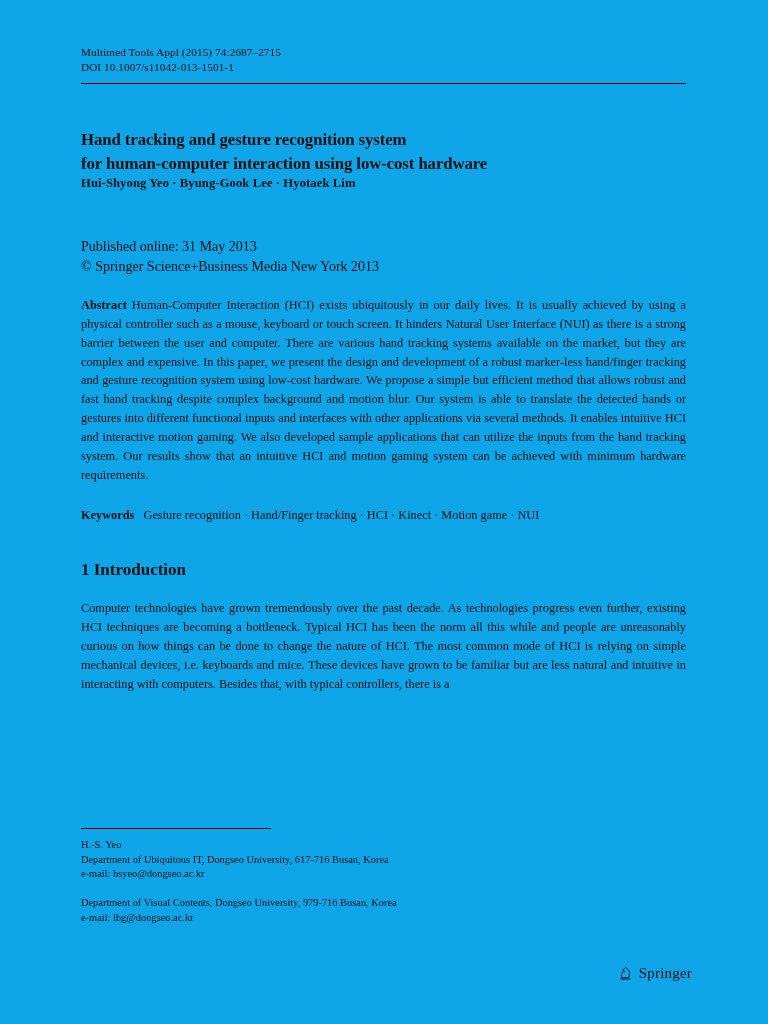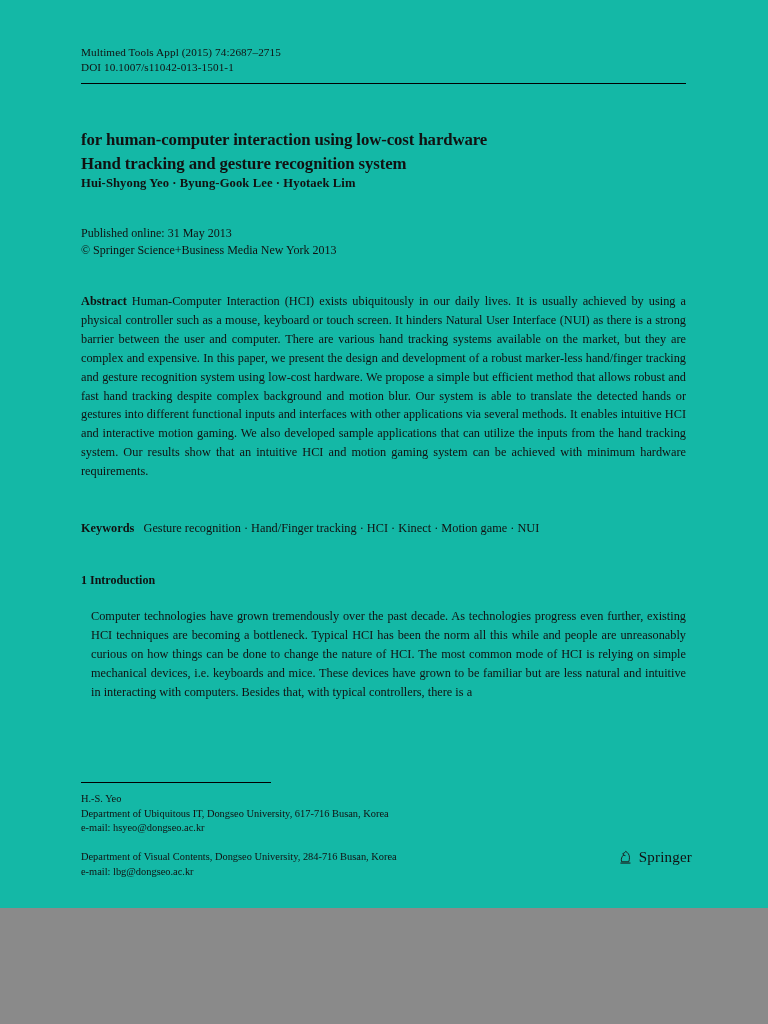--- a/index.html
+++ b/index.html
@@ -4,23 +4,23 @@
 <title>Springer Article First Page</title>
 <style>
   html, body {
     margin: 0;
     padding: 0;
     background: #8a8a8a;
   }
   .page {
     position: relative;
     width: 768px;
-    height: 908px;
+    height: 1024px;
     margin: 0 auto;
-    background: #14b8a6;
+    background: #0ea5e9;
     font-family: "Liberation Serif", "DejaVu Serif", serif;
     color: #111111;
     overflow: hidden;
     box-sizing: border-box;
   }
   .content {
     position: absolute;
     left: 81px;
     top: 0;
     width: 605px;
@@ -52,64 +52,63 @@
   .title div { white-space: nowrap; }
 
   .authors {
     font-size: 12.6px;
     font-weight: bold;
     letter-spacing: 0.1px;
   }
 
   
   .pubinfo {
-    margin-top: 34px;
-    font-size: 12px;
+    margin-top: 46px;
+    font-size: 14px;
     line-height: 1.42;
   }
 
   
   .abstract {
-    margin-top: 33px;
+    margin-top: 19px;
     font-size: 12.3px;
     line-height: 1.535;
     text-align: justify;
     text-justify: inter-word;
   }
   .abstract .lead {
     font-weight: bold;
   }
 
   .keywords {
-    margin-top: 38px;
+    margin-top: 21px;
     font-size: 12.3px;
     line-height: 1.5;
   }
   .keywords .lead { font-weight: bold; }
 
   
   .section-head {
     margin-top: 36px;
-    font-size: 12px;
+    font-size: 17px;
     font-weight: bold;
   }
   .body-par {
     margin-top: 19px;
     font-size: 12.3px;
     line-height: 1.535;
     text-align: justify;
     text-justify: inter-word;
-    margin-left: 10px;
   }
 
   
   .footnotes {
     position: absolute;
     left: 81px;
-    top: 782px;
+    top: 828px;
     width: 605px;
   }
   .foot-rule {
     border-top: 1.3px solid #000;
     width: 190px;
     margin-bottom: 9px;
   }
   .foot-block {
     font-size: 10.4px;
     line-height: 1.41;
@@ -150,22 +149,22 @@
 
   <div class="content">
 
     <div class="journal-head">
       <div>Multimed Tools Appl (2015) 74:2687–2715</div>
       <div>DOI 10.1007/s11042-013-1501-1</div>
     </div>
     <div class="head-rule"></div>
 
     <div class="title">
+      <div>Hand tracking and gesture recognition system</div>
       <div>for human-computer interaction using low-cost hardware</div>
-      <div>Hand tracking and gesture recognition system</div>
     </div>
 
     <div class="authors">Hui-Shyong Yeo · Byung-Gook Lee · Hyotaek Lim</div>
 
     <div class="pubinfo">
       <div>Published online: 31 May 2013</div>
       <div>© Springer Science+Business Media New York 2013</div>
     </div>
 
     <div class="abstract">
@@ -187,21 +186,21 @@
   <div class="footnotes">
     <div class="foot-rule"></div>
 
     <div class="foot-block">
       <div>H.-S. Yeo</div>
       <div>Department of Ubiquitous IT, Dongseo University, 617-716 Busan, Korea</div>
       <div>e-mail: hsyeo@dongseo.ac.kr</div>
     </div>
 
     <div class="foot-block">
-      <div>Department of Visual Contents, Dongseo University, 284-716 Busan, Korea</div>
+      <div>Department of Visual Contents, Dongseo University, 979-716 Busan, Korea</div>
       <div>e-mail: lbg@dongseo.ac.kr</div>
     </div>
 
   </div>
 
   <div class="springer">
     <svg class="springer-mark" viewBox="0 0 24 24" aria-hidden="true">
       <g fill="none" stroke="#1a1a1a" stroke-width="1.3">
         <path d="M6.5 18 C5.4 14.2 6.6 10.8 9.4 8.4 L8.1 6.6 L10.9 5.2 L12.2 3.3 C15.4 5.1 17.4 8.0 17.6 11.6 C17.7 14.0 17.3 16.2 16.6 18 Z" stroke-linejoin="round"></path>
         <path d="M9.3 8.6 L11.5 9.3" stroke-linecap="round"></path>

